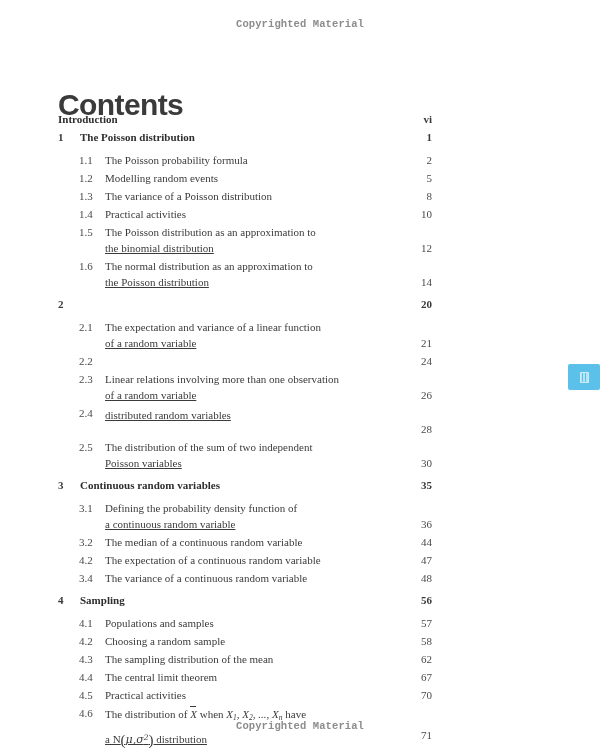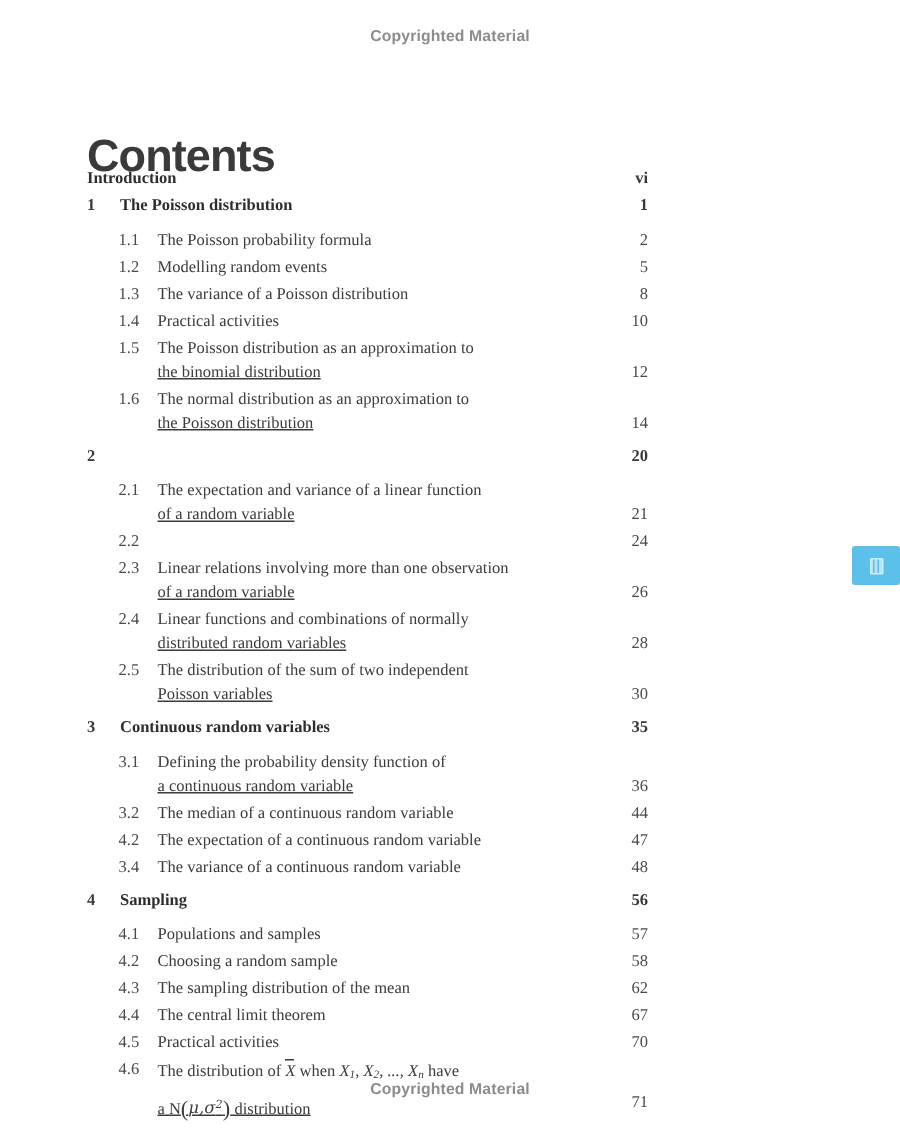--- a/index.html
+++ b/index.html
@@ -19,21 +19,21 @@
     background: #ffffff;
     overflow: hidden;
   }
 
   
   .running-head {
     position: absolute;
     left: 0;
     width: 600px;
     text-align: center;
-    font-family: Liberation Sans, sans-serif;
+    font-family: Liberation Mono, monospace;
     font-size: 10.5px;
     font-weight: bold;
     letter-spacing: 0.1px;
     color: #8c8c8c;
   }
   .running-head.top { top: 18px; }
   .running-head.bottom { top: 720px; }
 
   
   .page-title {
@@ -242,21 +242,21 @@
       <span class="num">2.2</span>
       <span class="page">24</span>
     </div>
     <div class="toc-row section two-line">
       <span class="num">2.3</span>
       <span class="label"><span>Linear relations involving more than one observation</span><span class="l2">of a random variable</span></span>
       <span class="page">26</span>
     </div>
     <div class="toc-row section two-line">
       <span class="num">2.4</span>
-      <span class="label"><span>Linear functions and combinations of normally</span><span class="l2">distributed random variables</span></span>
+      <span class="label"><span class="l2">distributed random variables</span></span>
       <span class="page">28</span>
     </div>
     <div class="toc-row section two-line">
       <span class="num">2.5</span>
       <span class="label"><span>The distribution of the sum of two independent</span><span class="l2">Poisson variables</span></span>
       <span class="page">30</span>
     </div>
 
     <div class="toc-row chapter gap-before">
       <span class="num">3</span>

